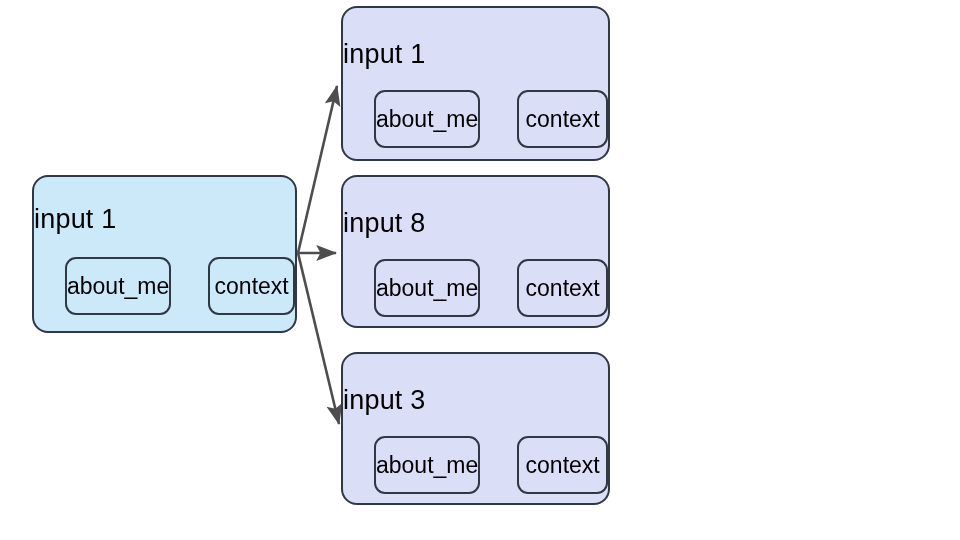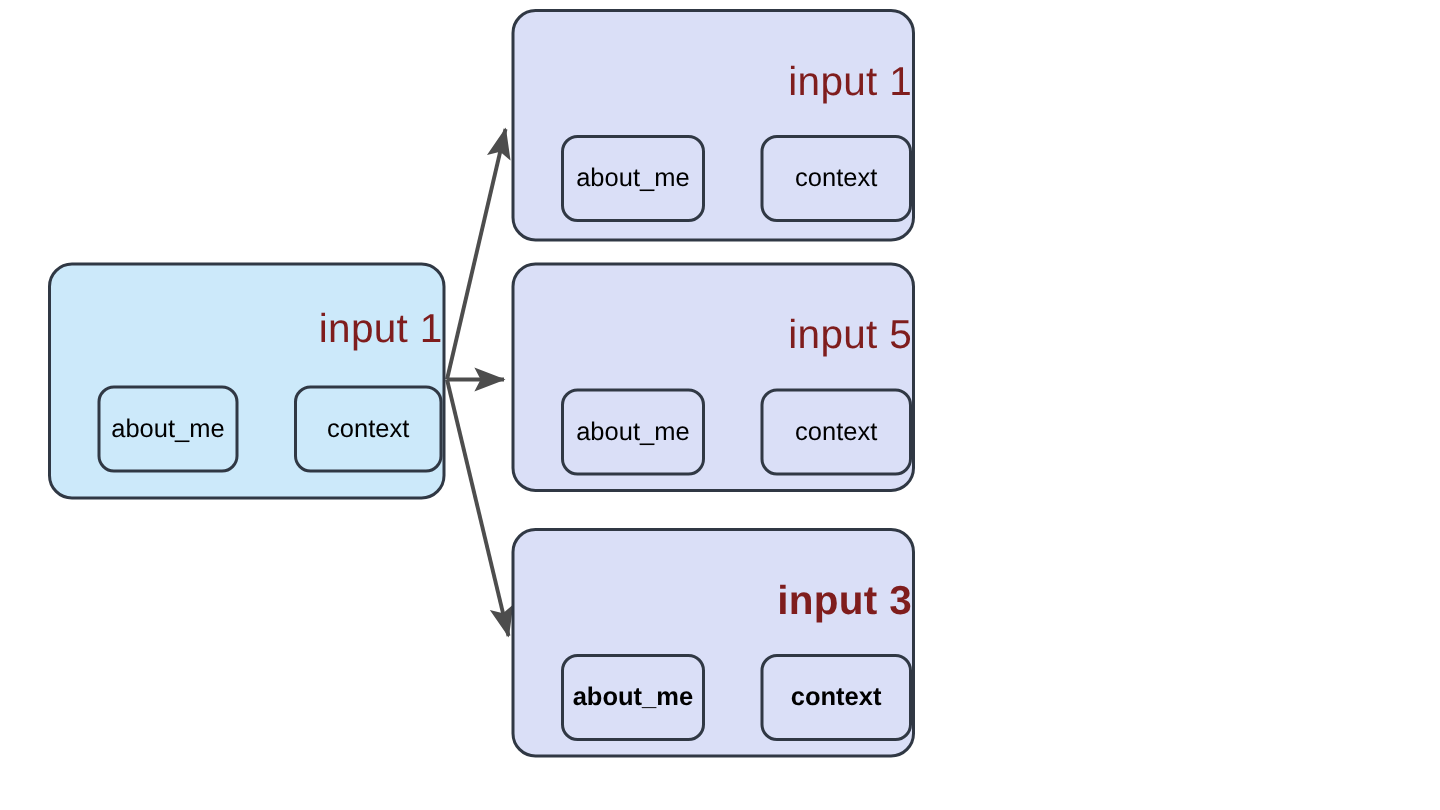--- a/index.html
+++ b/index.html
@@ -32,44 +32,44 @@
   .node.source {
     background: #cce9fa;
   }
   .node.target {
     background: #dadff7;
   }
 
   .node-title {
     font-size: 27px;
     line-height: 1;
-    color: #7f1d1d;
+    color: #000000;
     letter-spacing: 0.2px;
-    text-align: right;
+    text-align: left;
     width: 100%;
   }
 
   .chip-row {
     position: absolute;
     left: 0;
     right: 0;
     display: flex;
     justify-content: center;
     gap: 6px;
   }
 
   .chip {
     box-sizing: border-box;
     border: 2px solid #303844;
     border-radius: 11px;
     background: inherit;
     display: flex;
     align-items: center;
     justify-content: center;
-    font-size: 17px;
+    font-size: 23px;
     color: #000000;
     height: 58px;
     margin-left: 31px;
   }
   .node.source .chip { background: #cce9fa; }
   .node.target .chip { background: #dadff7; }
 
   .chip.about  { width: 126px; }
   .chip.ctx    { width: 133px; }
 
@@ -89,21 +89,21 @@
   #node-source   .chip-row  { top: 80px; }
 
   #node-target-1 { left: 341px; top: 6px;   width: 269px; height: 155px; }
   #node-target-1 .node-title { margin-top: 33px; }
   #node-target-1 .chip-row  { top: 82px; }
 
   #node-target-2 { left: 341px; top: 175px; width: 269px; height: 153px; }
   #node-target-2 .node-title { margin-top: 33px; }
   #node-target-2 .chip-row  { top: 82px; }
 
-  #node-target-3 { left: 341px; top: 352px; width: 269px; height: 153px; font-weight: bold; }
+  #node-target-3 { left: 341px; top: 352px; width: 269px; height: 153px; }
   #node-target-3 .node-title { margin-top: 33px; }
   #node-target-3 .chip-row  { top: 82px; }
 </style>
 </head>
 <body>
 
 <div id="canvas">
 
   <svg id="edges" viewBox="0 0 960 540" xmlns="http://www.w3.org/2000/svg">
     <defs>
@@ -129,21 +129,21 @@
 
   <div id="node-target-1" class="node target">
     <div class="node-title">input 1</div>
     <div class="chip-row">
       <div class="chip about">about_me</div>
       <div class="chip ctx">context</div>
     </div>
   </div>
 
   <div id="node-target-2" class="node target">
-    <div class="node-title">input 5</div>
+    <div class="node-title">input 8</div>
     <div class="chip-row">
       <div class="chip about">about_me</div>
       <div class="chip ctx">context</div>
     </div>
   </div>
 
   <div id="node-target-3" class="node target">
     <div class="node-title">input 3</div>
     <div class="chip-row">
       <div class="chip about">about_me</div>

